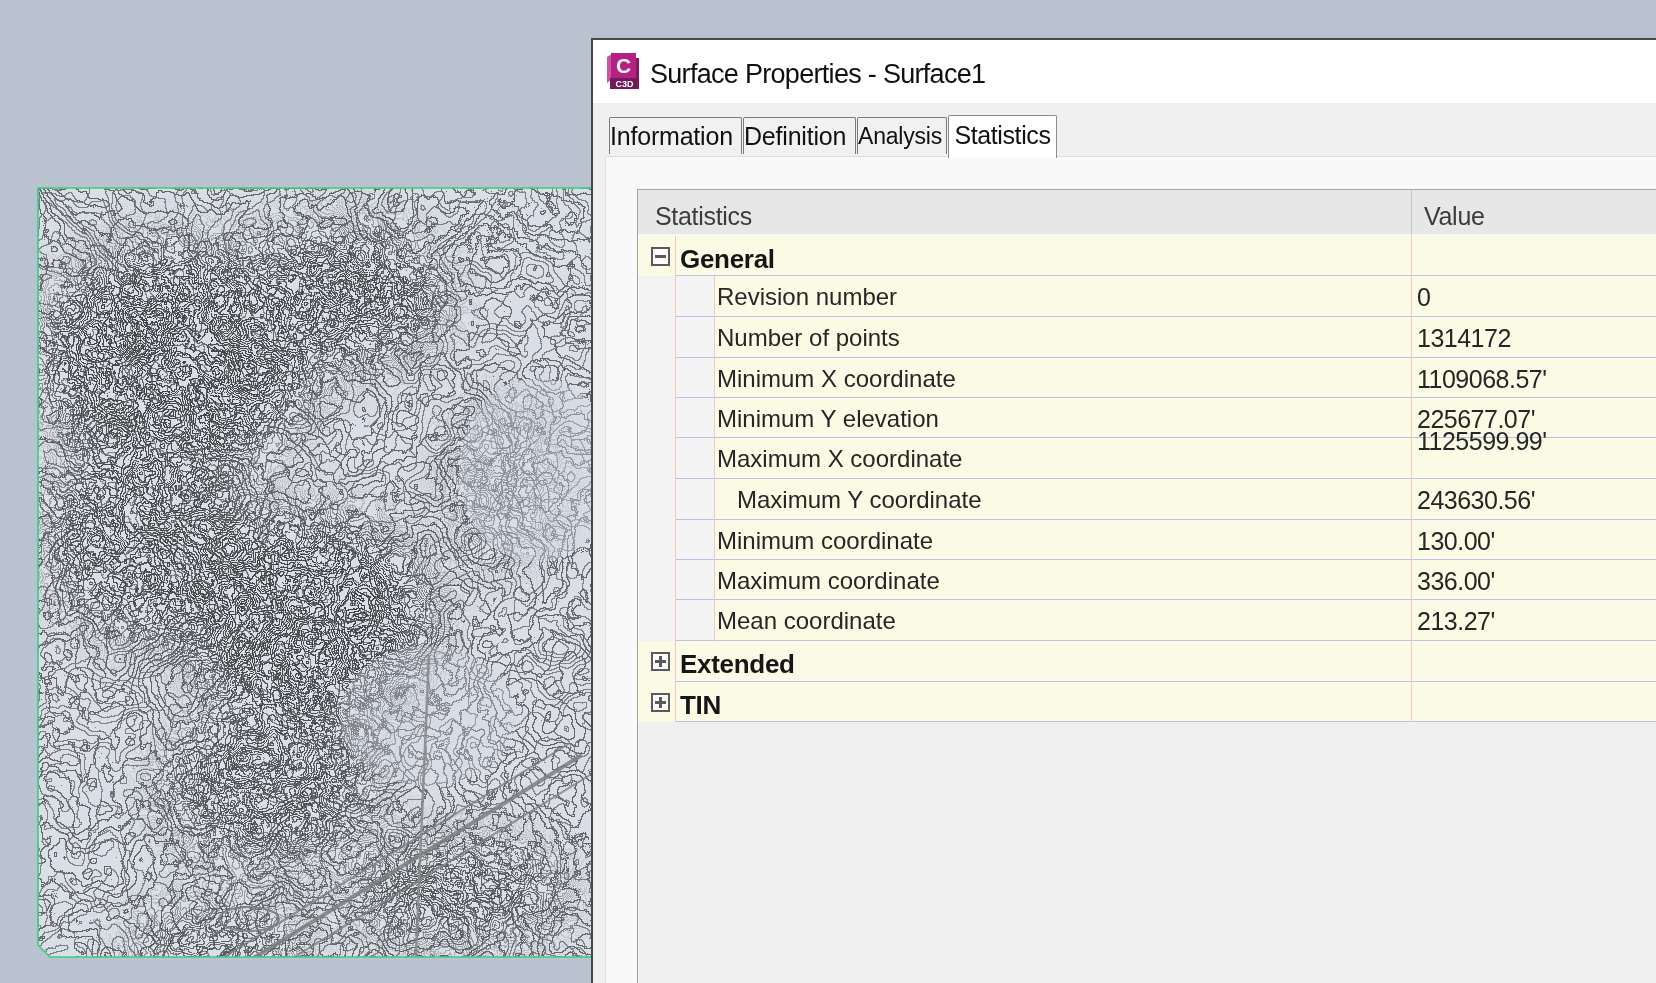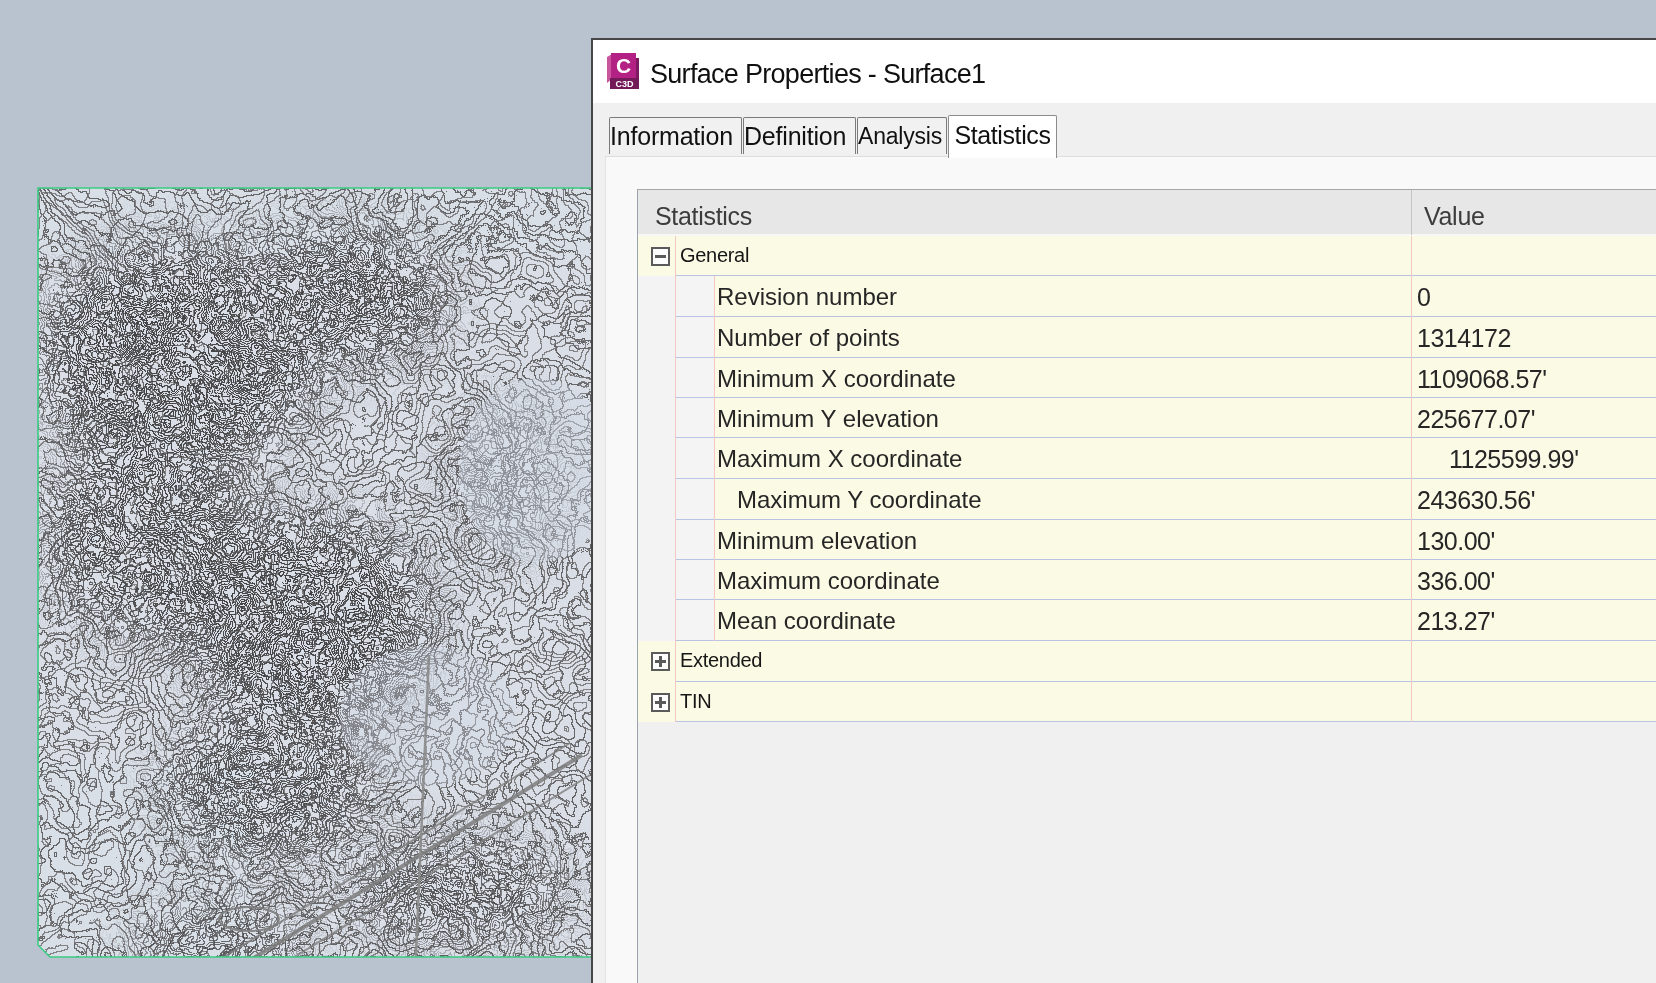--- a/index.html
+++ b/index.html
@@ -14,21 +14,21 @@
 #grid{position:absolute;left:637px;top:189px;width:1019px;height:794px;background:#f0f0f0;border-left:1px solid #9aa2ae;border-top:1px solid #a7a7a7;box-sizing:border-box;}
 #ghead{position:absolute;left:638px;top:190px;width:1018px;height:46px;background:#e7e7e7;border-bottom:2px solid #f8f8f4;box-sizing:border-box;}
 #ghead .ht{position:absolute;top:12px;font-size:25px;letter-spacing:-0.3px;color:#3c3c3c;}
 #gvline{position:absolute;left:1411px;top:190px;width:1px;height:45px;background:#c4c4c4;}
 .row{position:absolute;left:638px;width:1018px;background:#fbfae5;}
 .rowline{position:absolute;left:675px;width:981px;height:1px;background:#b9c3e4;}
 .pinkv{position:absolute;width:1px;background:#f2c9c2;}
 .leftcol{position:absolute;left:638px;width:37px;background:#f3f3f3;}
 .indcol{position:absolute;left:676px;width:38px;background:#f4f4f5;}
 .lbl{position:absolute;font-size:24px;letter-spacing:0;color:#262626;}
-.glbl{position:absolute;font-size:20px;letter-spacing:-0.3px;color:#161616;font-weight:normal;text-align:center;}
+.glbl{position:absolute;font-size:26px;letter-spacing:-0.3px;color:#161616;font-weight:bold;text-align:center;}
 .val{position:absolute;left:1417px;font-size:25px;letter-spacing:-0.5px;color:#262626;}
 .expander{position:absolute;left:651px;width:19px;height:19px;border:2px solid #5a5a5a;background:#fdfdfd;box-sizing:border-box;}
 .expander .h{position:absolute;left:2px;top:6px;width:11px;height:3px;background:#5a5a5a;}
 .expander .v{position:absolute;left:6px;top:2px;width:3px;height:11px;background:#5a5a5a;}
 #c3dicon{position:absolute;left:607px;top:53px;}
 </style>
 </head>
 <body>
 <div id="map"><svg width="555" height="771">
 
@@ -182,32 +182,32 @@
 <div class="row" style="top:398px;height:40px;"></div>
 <div class="leftcol" style="top:398px;height:40px;"></div>
 <div class="indcol" style="top:398px;height:40px;"></div>
 <div class="lbl" style="left:717px;top:405px;">Minimum Y elevation</div>
 <div class="val" style="top:405px;">225677.07'</div>
 <div class="rowline" style="top:437px;"></div>
 <div class="row" style="top:438px;height:41px;"></div>
 <div class="leftcol" style="top:438px;height:41px;"></div>
 <div class="indcol" style="top:438px;height:41px;"></div>
 <div class="lbl" style="left:717px;top:445px;">Maximum X coordinate</div>
-<div class="val" style="top:445px;margin-left:32px;">1125599.99'</div>
+<div class="val" style="top:427px;">1125599.99'</div>
 <div class="rowline" style="top:478px;"></div>
 <div class="row" style="top:479px;height:41px;"></div>
 <div class="leftcol" style="top:479px;height:41px;"></div>
 <div class="indcol" style="top:479px;height:41px;"></div>
 <div class="lbl" style="left:717px;top:486px;margin-left:20px;">Maximum Y coordinate</div>
 <div class="val" style="top:486px;">243630.56'</div>
 <div class="rowline" style="top:519px;"></div>
 <div class="row" style="top:520px;height:40px;"></div>
 <div class="leftcol" style="top:520px;height:40px;"></div>
 <div class="indcol" style="top:520px;height:40px;"></div>
-<div class="lbl" style="left:717px;top:527px;">Minimum elevation</div>
+<div class="lbl" style="left:717px;top:527px;">Minimum coordinate</div>
 <div class="val" style="top:527px;">130.00'</div>
 <div class="rowline" style="top:559px;"></div>
 <div class="row" style="top:560px;height:40px;"></div>
 <div class="leftcol" style="top:560px;height:40px;"></div>
 <div class="indcol" style="top:560px;height:40px;"></div>
 <div class="lbl" style="left:717px;top:567px;">Maximum coordinate</div>
 <div class="val" style="top:567px;">336.00'</div>
 <div class="rowline" style="top:599px;"></div>
 <div class="row" style="top:600px;height:41px;"></div>
 <div class="leftcol" style="top:600px;height:41px;"></div>

